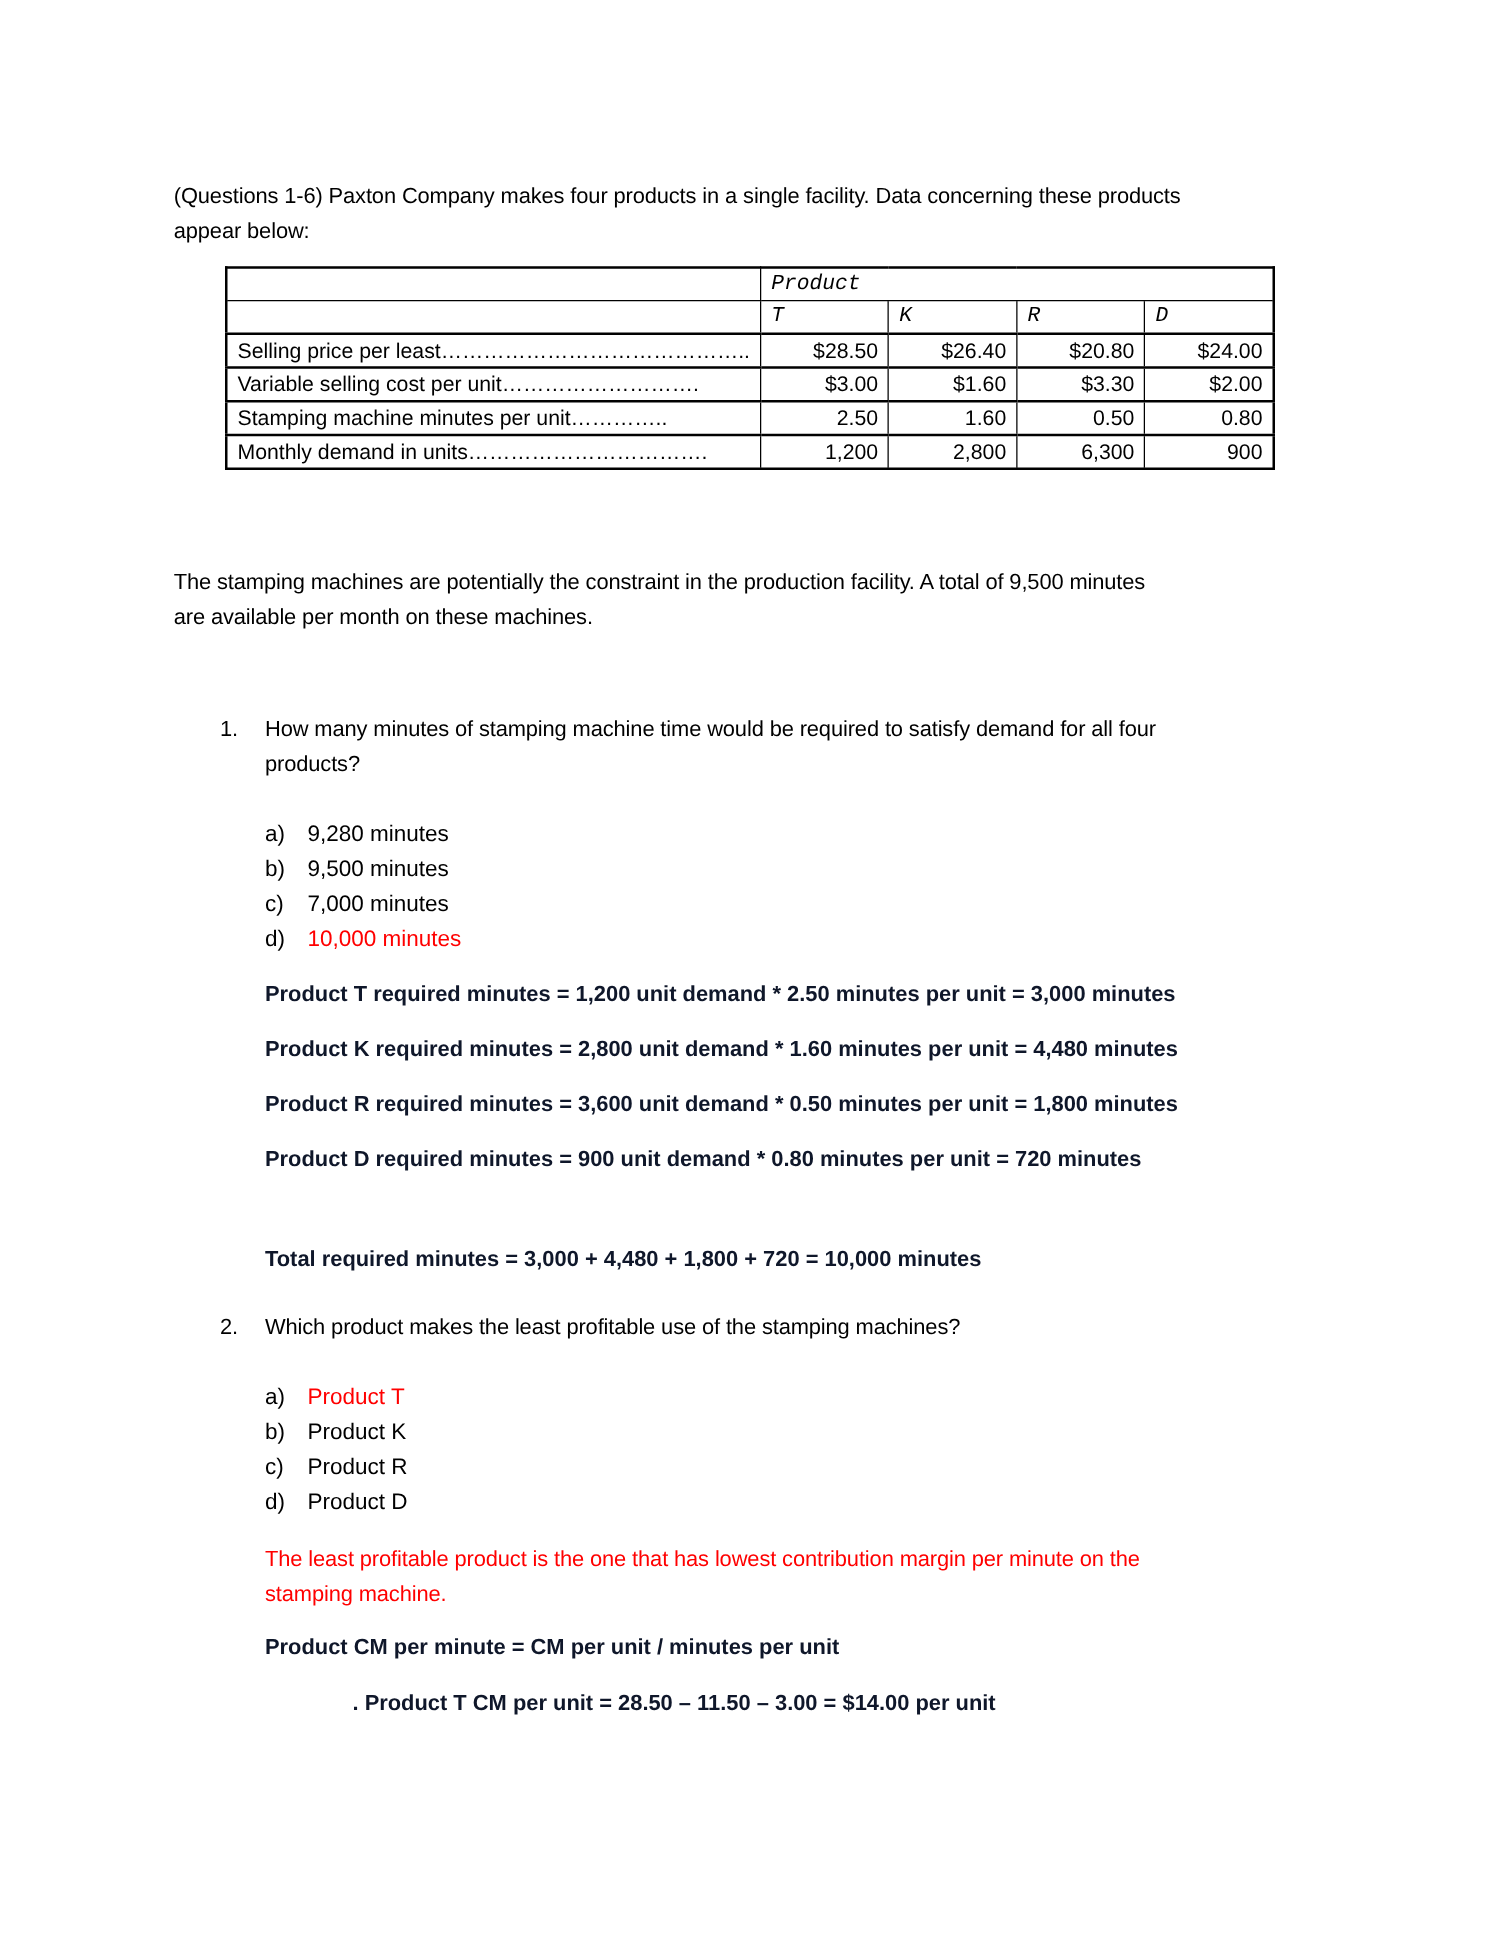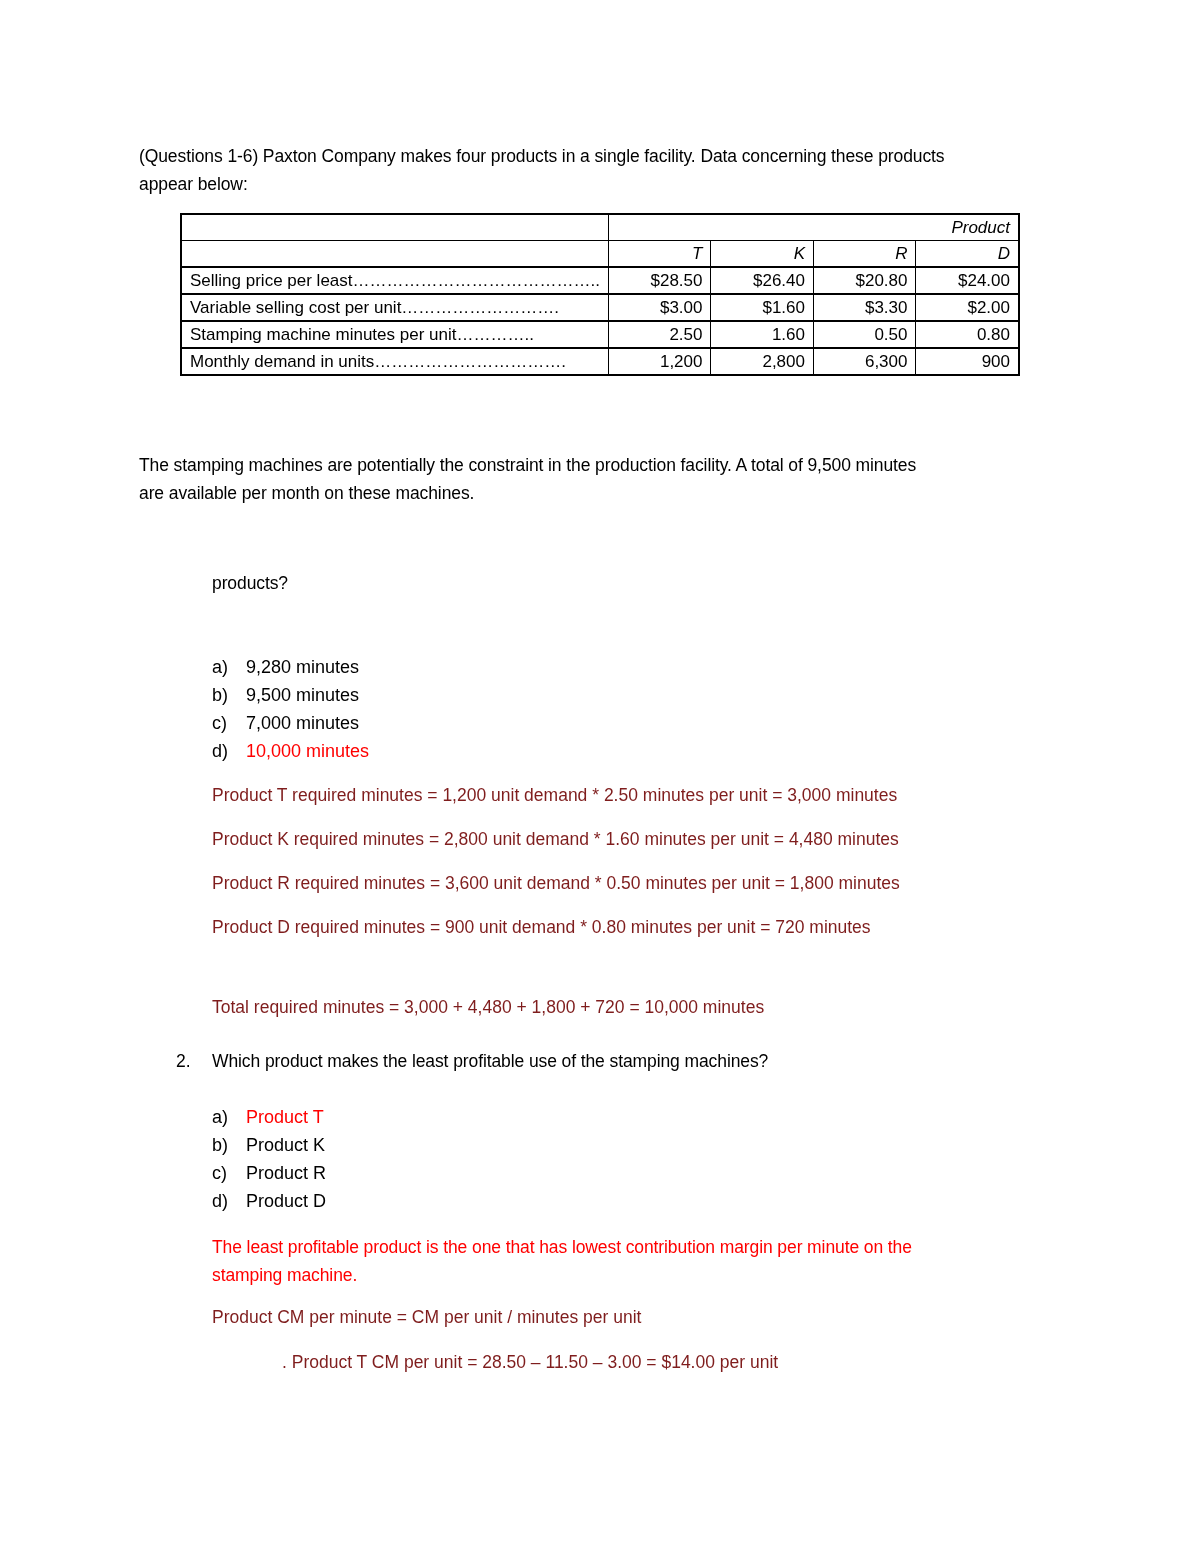--- a/index.html
+++ b/index.html
@@ -6,25 +6,25 @@
   body { width: 1200px; height: 1553px; position: relative; overflow: hidden;
          font-family: "Liberation Sans", "DejaVu Sans", sans-serif; color: #000; }
   .abs { position: absolute; }
   .para { font-size: 17.5px; line-height: 28px; letter-spacing: -0.1px; }
   .red { color: #ff0000; }
   table.data { position: absolute; left: 180px; top: 213px; width: 840px;
                border-collapse: collapse; font-size: 17px; border: 2px solid #000; }
   table.data td { border: 1px solid #000; height: 25px; padding: 0 8px; line-height: 25px; }
   table.data td.lbl { width: 408px; white-space: nowrap; overflow: hidden; }
   table.data td.num { text-align: right; width: 89px; }
-  table.data td.hdr { text-align: right; font-style: italic; }
+  table.data td.hdr { text-align: left; font-style: italic; font-family: Liberation Mono, monospace; }
   table.data tr.thick-top td { border-top: 2px solid #000; }
   .opt { position: absolute; left: 212px; font-size: 18px; line-height: 28px; }
   .opt .letter { display: inline-block; width: 34px; }
-  .calc { position: absolute; left: 212px; font-size: 17.5px; color: #7f1d1d; }
+  .calc { position: absolute; left: 212px; font-size: 17.5px; color: #0f172a; font-weight: bold; }
   .qnum { display: inline-block; width: 36px; }
 </style>
 </head>
 <body>
 
 <div class="abs para" style="left:139px; top:142px;">
   <div>(Questions 1-6) Paxton Company makes four products in a single facility. Data concerning these products</div>
   <div>appear below:</div>
 </div>
 
@@ -71,20 +71,21 @@
   </tr>
 </tbody>
   </table>
 
 <div class="abs para" style="left:139px; top:451px;">
   <div>The stamping machines are potentially the constraint in the production facility. A total of 9,500 minutes</div>
   <div>are available per month on these machines.</div>
 </div>
 
 <div class="abs para" style="left:176px; top:569px;">
+  <div><span class="qnum">1.</span><span>How many minutes of stamping machine time would be required to satisfy demand for all four</span></div>
   <div style="padding-left:36px;">products?</div>
 </div>
 
 <div class="opt" style="top:653px;">
   <span class="letter">a)</span><span>9,280 minutes</span>
 </div>
 <div class="opt" style="top:681px;">
   <span class="letter">b)</span><span>9,500 minutes</span>
 </div>
 <div class="opt" style="top:709px;">

